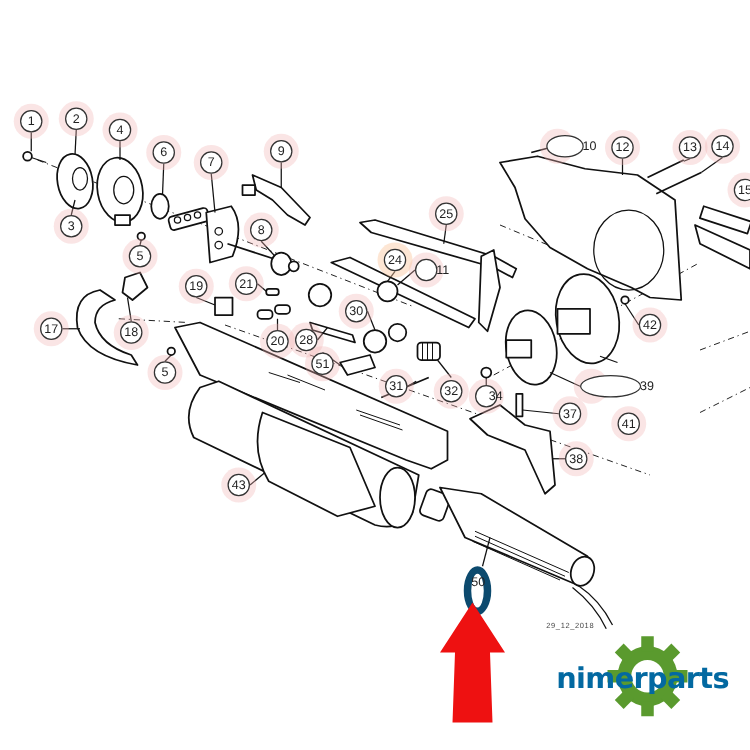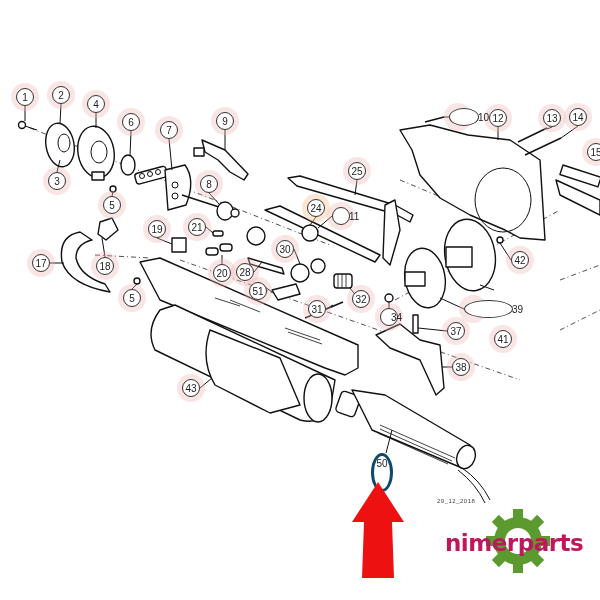--- a/index.html
+++ b/index.html
@@ -6,25 +6,25 @@
   body { width: 600px; height: 600px; position: relative; overflow: hidden; font-family: "Liberation Sans", sans-serif; }
   #diagram { position: absolute; left: 0; top: 0; width: 600px; height: 600px; }
   .part { fill: #ffffff; stroke: #111; stroke-width: 1.4; stroke-linejoin: round; }
   .thin { fill: none; stroke: #111; stroke-width: 1; }
   .dash { fill: none; stroke: #222; stroke-width: 0.8; stroke-dasharray: 5 3 1 3; }
   .leader { stroke: #111; stroke-width: 1; fill: none; }
   .hatch { stroke: #111; stroke-width: 0.8; }
   .label { position: absolute; width: 18px; height: 18px; margin-left: -9px; margin-top: -9px; border-radius: 50%; border: 1px solid #333; background: #fff; font-size: 10px; line-height: 18px; text-align: center; color: #222; box-sizing: border-box; }
   .label::before { content: ""; position: absolute; left: -6px; top: -6px; width: 28px; height: 28px; border-radius: 50%; background: rgba(240,180,180,0.35); z-index: -1; }
   .label.orange::before { background: rgba(250,200,160,0.45); }
-  .label.highlight { border: 3px solid #0c4a6e; width: 22px; height: 39px; margin-left: -11px; margin-top: -11px; line-height: 16px; }
+  .label.highlight { border: 6px solid #0c4a6e; width: 22px; height: 39px; margin-left: -11px; margin-top: -11px; line-height: 16px; }
   .label.highlight::before { display: none; }
   .wrap { position: absolute; left: 0; top: 0; width: 600px; height: 600px; z-index: 1; }
   #stamp { position: absolute; left: 437px; top: 498px; font-size: 6px; color: #444; letter-spacing: 0.5px; }
-  #brand { position: absolute; left: 445px; top: 530px; font-size: 23px; font-weight: bold; color: #be185d; letter-spacing: -0.5px; font-family: "DejaVu Sans", sans-serif; z-index: 3; }
+  #brand { position: absolute; left: 445px; top: 530px; font-size: 23px; font-weight: bold; color: #0369a1; letter-spacing: -0.5px; font-family: "DejaVu Sans", sans-serif; z-index: 3; }
   #gear { position: absolute; left: 485px; top: 508px; width: 66px; height: 66px; z-index: 2; }
   #arrow { position: absolute; left: 350px; top: 480px; width: 60px; height: 100px; z-index: 2; }
 </style>
 </head>
 <body>
 
 <svg id="diagram" viewBox="0 0 600 600" xmlns="http://www.w3.org/2000/svg">
 
   <path class="dash" d="M30 128 L330 245"></path>
   <path class="dash" d="M95 255 L150 258"></path>
@@ -216,37 +216,37 @@
 <div class="wrap" id="labels">
     <div class="label" style="left: 25px; top: 97px;">1</div>
     <div class="label" style="left: 61px; top: 95px;">2</div>
     <div class="label" style="left: 57px; top: 181px;">3</div>
     <div class="label" style="left: 96px; top: 104px;">4</div>
     <div class="label" style="left: 112px; top: 205px;">5</div>
     <div class="label" style="left: 131px; top: 122px;">6</div>
     <div class="label" style="left: 169px; top: 130px;">7</div>
     <div class="label" style="left: 209px; top: 184px;">8</div>
     <div class="label" style="left: 225px; top: 121px;">9</div>
-    <div class="label" style="left: 458px; top: 117px; padding-left: 28px;">10</div>
+    <div class="label" style="left: 446px; top: 117px; padding-left: 28px;">10</div>
     <div class="label" style="left: 341px; top: 216px; padding-left: 16px;">11</div>
     <div class="label" style="left: 498px; top: 118px;">12</div>
     <div class="label" style="left: 552px; top: 118px;">13</div>
     <div class="label" style="left: 578px; top: 117px;">14</div>
     <div class="label" style="left: 596px; top: 152px;">15</div>
     <div class="label" style="left: 41px; top: 263px;">17</div>
     <div class="label" style="left: 105px; top: 266px; text-align: center;">18</div>
     <div class="label" style="left: 157px; top: 229px;">19</div>
     <div class="label" style="left: 222px; top: 273px;">20</div>
     <div class="label" style="left: 197px; top: 227px;">21</div>
     <div class="label orange" style="left: 316px; top: 208px;">24</div>
     <div class="label" style="left: 357px; top: 171px;">25</div>
     <div class="label" style="left: 245px; top: 272px;">28</div>
     <div class="label" style="left: 285px; top: 249px; text-align: center;">30</div>
     <div class="label" style="left: 317px; top: 309px;">31</div>
-    <div class="label" style="left: 361px; top: 299px;">32</div>
+    <div class="label" style="left: 361px; top: 313px;">32</div>
     <div class="label" style="left: 389px; top: 317px; padding-left: 10px;">34</div>
     <div class="label" style="left: 456px; top: 331px;">37</div>
     <div class="label" style="left: 461px; top: 367px;">38</div>
     <div class="label" style="left: 473px; top: 309px; padding-left: 47px;">39</div>
     <div class="label" style="left: 503px; top: 290px; margin-top: 40px;">41</div>
     <div class="label" style="left: 520px; top: 260px; text-align: center;">42</div>
     <div class="label" style="left: 191px; top: 388px;">43</div>
     <div class="label" style="left: 132px; top: 298px;">5</div>
     <div class="label highlight" style="left: 382px; top: 464px;">50</div>
     <div class="label" style="left: 258px; top: 291px;">51</div>

